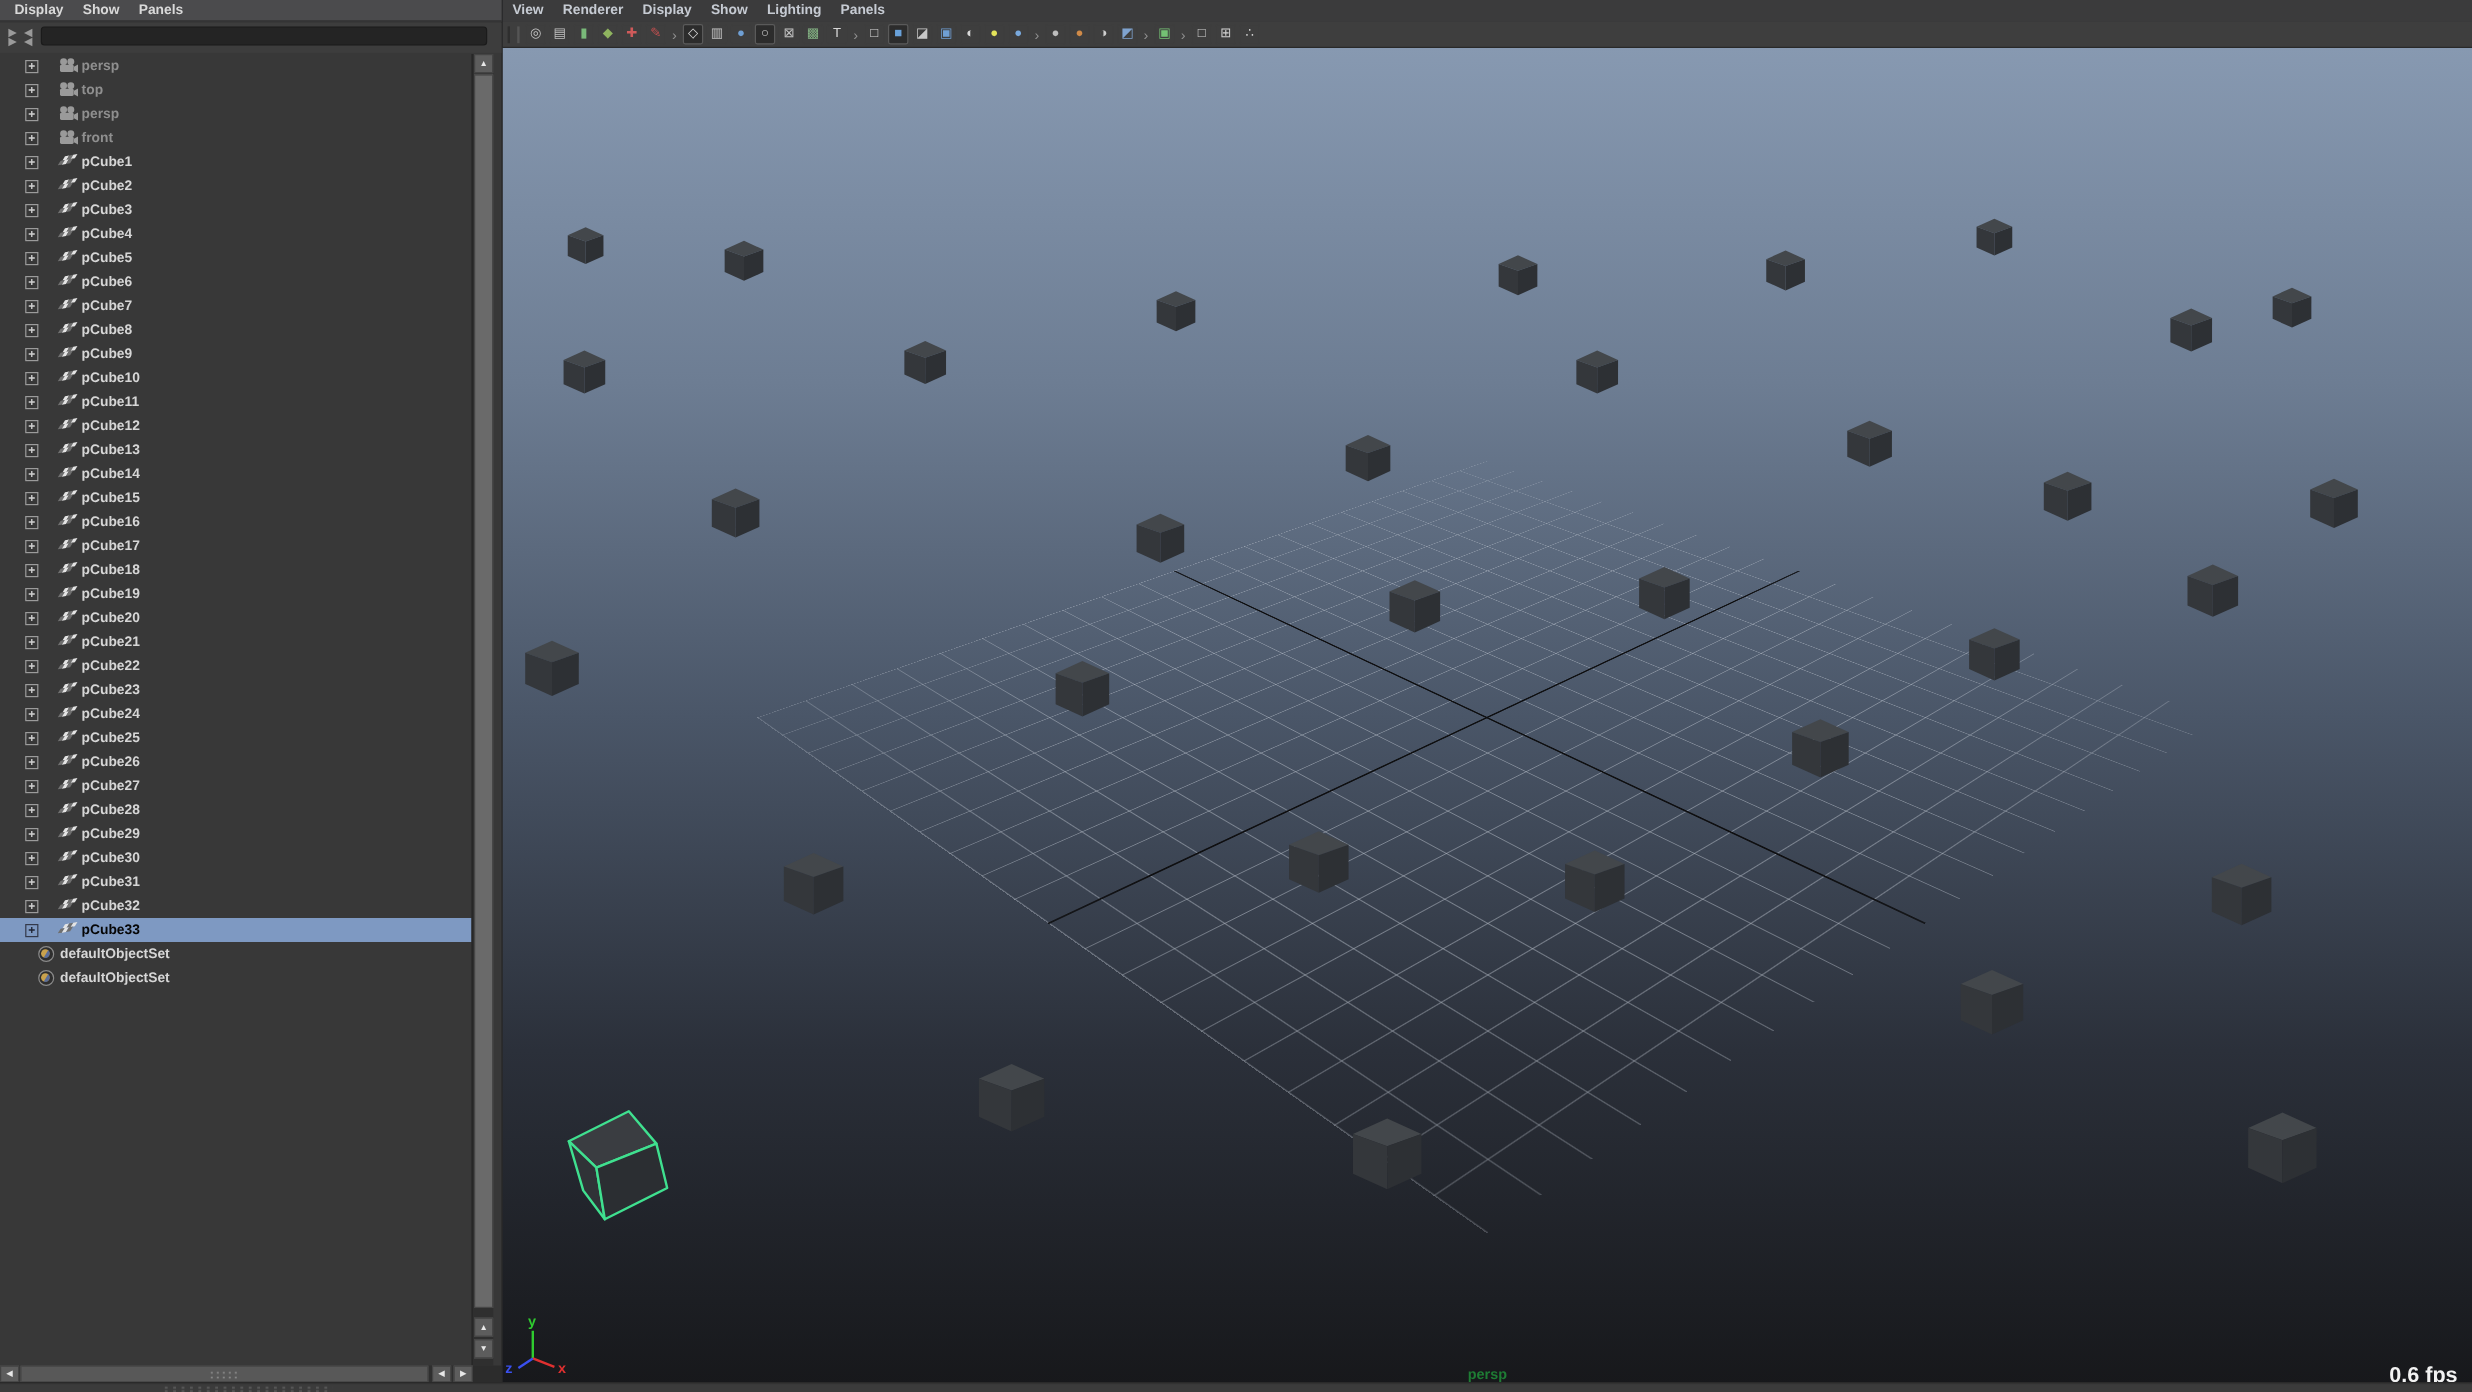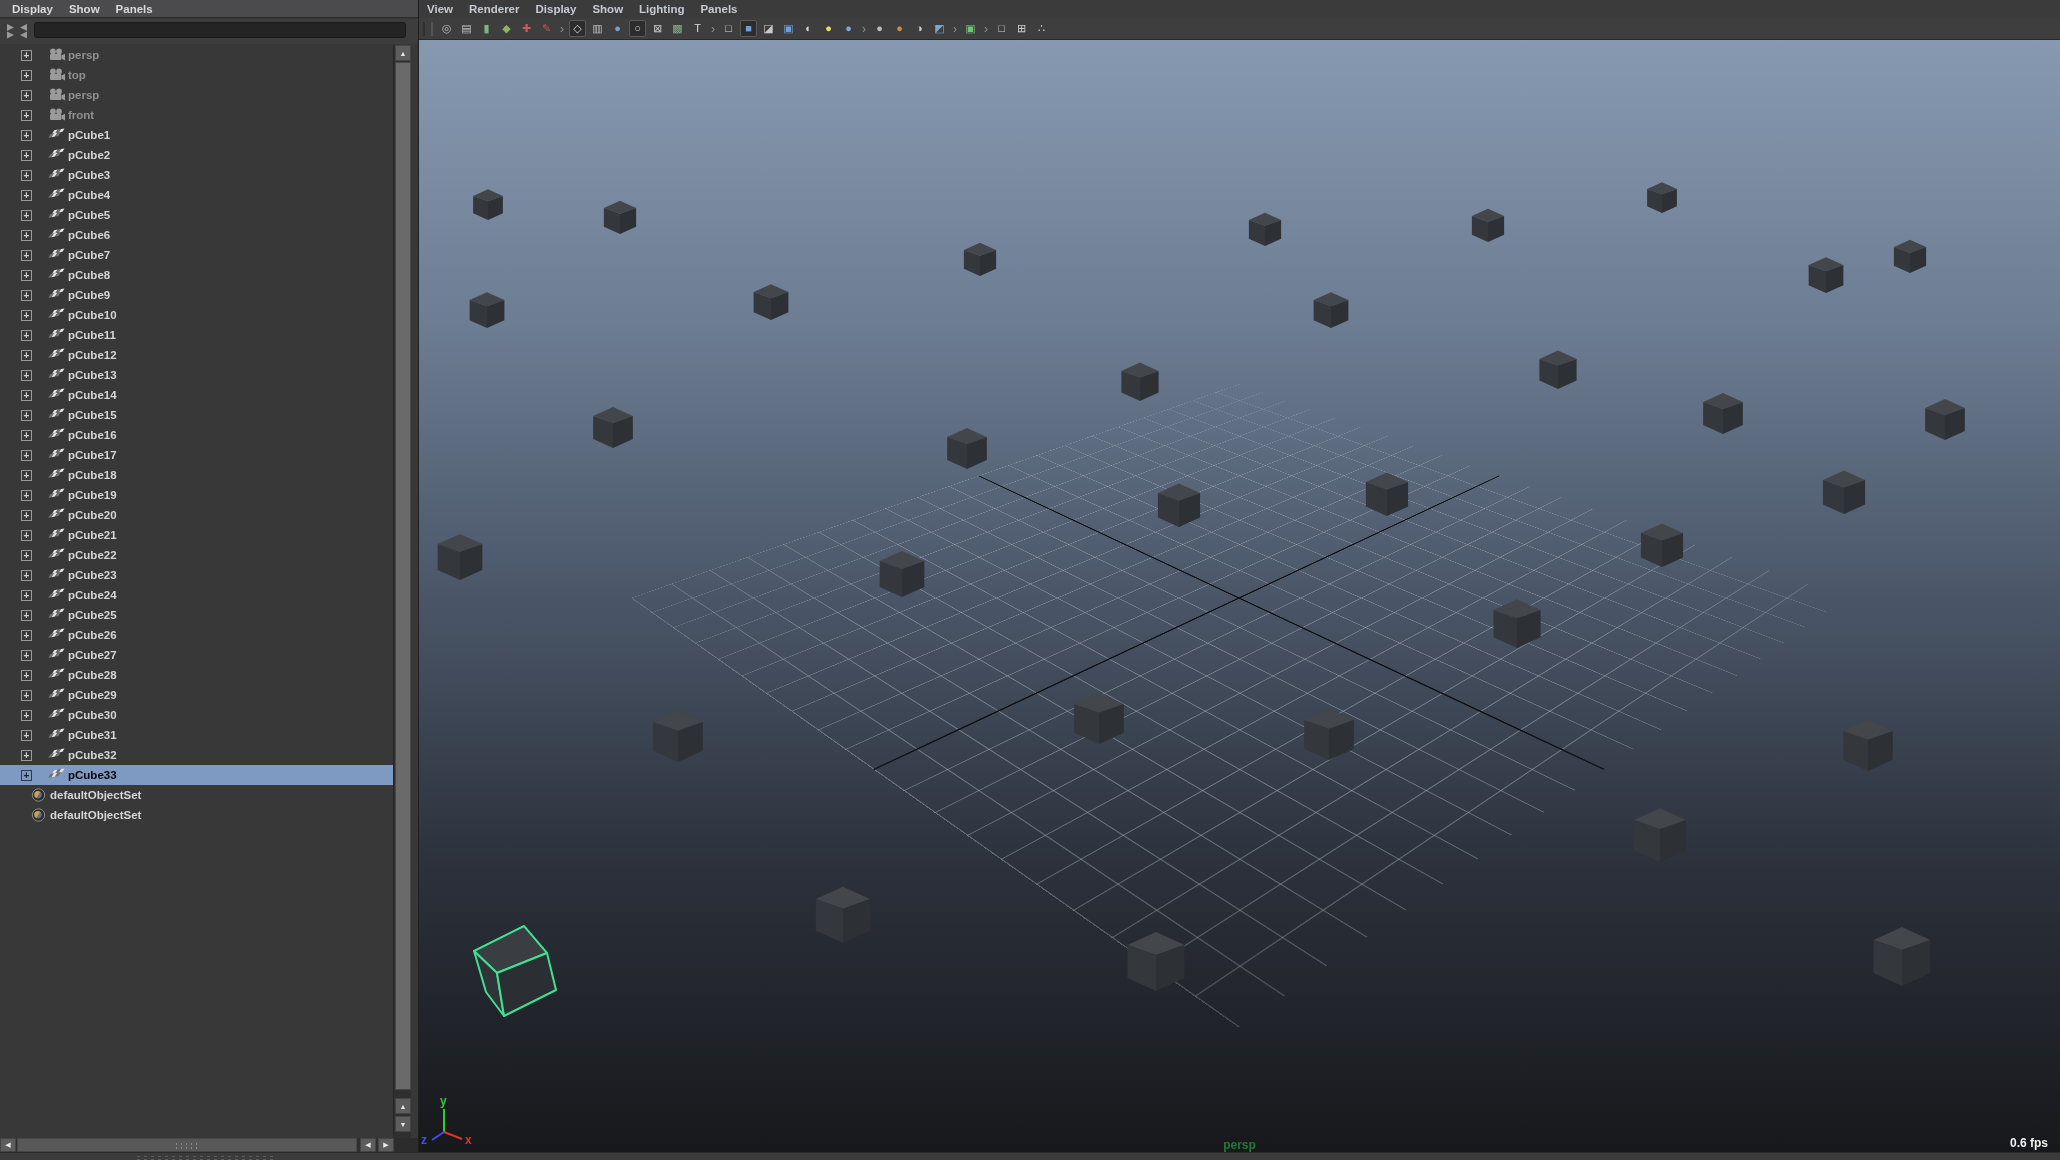--- a/index.html
+++ b/index.html
@@ -59,21 +59,21 @@
       linear-gradient(0deg,transparent calc(50% - 1px),#0b0b0c calc(50% - 1px),#0b0b0c calc(50% + 1px),transparent calc(50% + 1px)),
       linear-gradient(90deg,transparent calc(50% - 1px),#0b0b0c calc(50% - 1px),#0b0b0c calc(50% + 1px),transparent calc(50% + 1px)),
       repeating-linear-gradient(0deg,rgba(193,200,210,.5) 0 1px,transparent 1px 43px),
       repeating-linear-gradient(90deg,rgba(193,200,210,.5) 0 1px,transparent 1px 43px);
     transform:perspective(1600px) rotateX(62deg) rotateZ(45deg);
     -webkit-mask-image:radial-gradient(circle at 50% 50%,#000 55%,rgba(0,0,0,.55) 100%);
             mask-image:radial-gradient(circle at 50% 50%,#000 55%,rgba(0,0,0,.55) 100%);}
   #scene-svg{position:absolute;left:0;top:0;width:1641px;height:1114px;}
   .hud-camera{position:absolute;left:0;top:1098px;width:100%;text-align:center;
     font-size:12px;font-weight:bold;color:#1e7c34;}
-  .hud-fps{position:absolute;right:12px;top:1096px;font-size:12px;font-weight:bold;color:#f2f2f2;}
+  .hud-fps{position:absolute;right:12px;top:1096px;font-size:18px;font-weight:bold;color:#f2f2f2;}
   .axis-label{font-size:12px;font-weight:bold;}
 
   
   #bottom-strip{position:absolute;left:0;top:1152px;width:2060px;height:8px;background:#3b3b3b;border-top:1px solid #2a2a2a;}
   #bottom-grip{position:absolute;left:135px;top:2px;width:142px;height:5px;
     background-image:radial-gradient(#5d5d5d 30%,transparent 34%);background-size:7px 3px;}
 </style>
 </head>
 <body>
 

